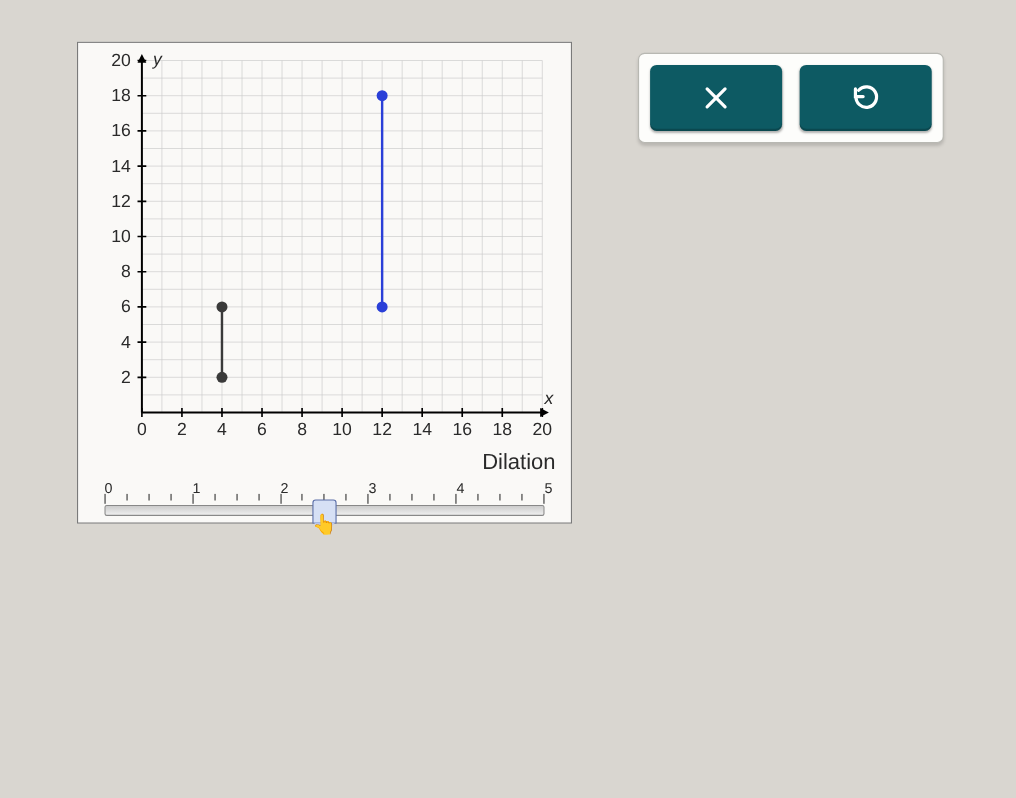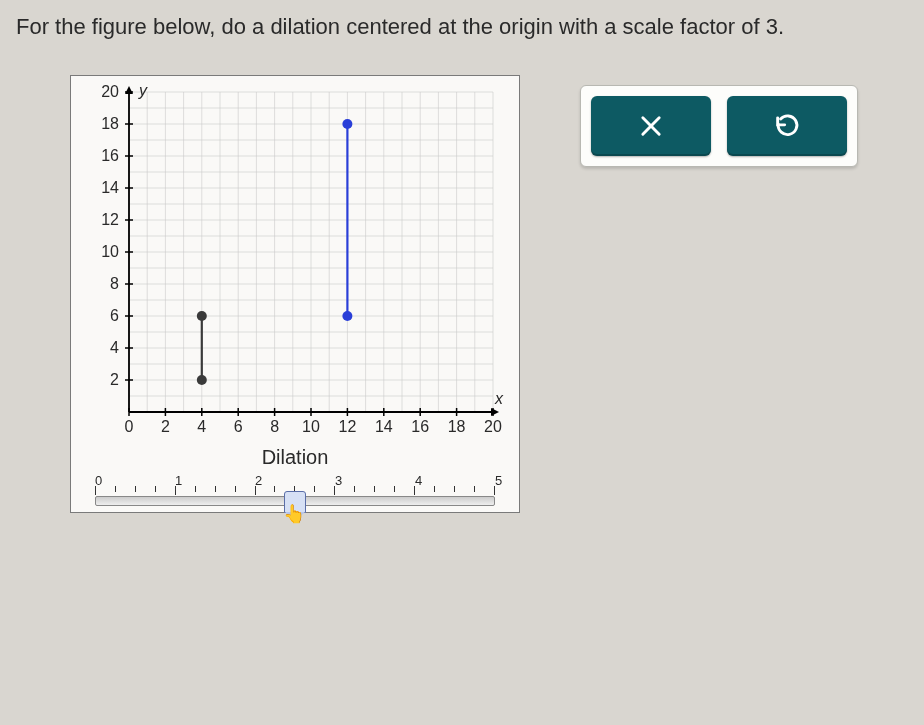--- a/index.html
+++ b/index.html
@@ -37,21 +37,21 @@
   }
   .plot-area svg { display: block; }
   .axis-tick-label {
     font-size: 16px;
     fill: #2a2a2a;
     font-family: Arial, Helvetica, sans-serif;
   }
   .slider-block {
     width: 420px;
     margin: 4px auto 0 auto;
-    text-align: center;
+    text-align: right;
   }
   .slider-title {
     font-size: 20px;
     margin-bottom: 4px;
   }
   .slider-scale {
     position: relative;
     width: 400px;
     margin: 0 auto;
     font-size: 14px;
@@ -136,21 +136,20 @@
     font-size: 28px;
     cursor: pointer;
     box-shadow: inset 0 -2px 0 rgba(0,0,0,0.2), 0 1px 2px rgba(0,0,0,0.3);
   }
   .ctl-btn svg { stroke:#fff; }
 </style>
 </head>
 <body>
 
 <div class="prompt">
-  <p>For the figure below, do a dilation centered at the origin with a scale factor of 3.</p>
 </div>
 
 <div class="content-row">
   <div class="graph-panel">
     <div class="plot-area">
       <svg id="plot-svg" width="420" height="360" viewBox="0 0 420 360">
           <line x1="44" y1="330" x2="44" y2="10" stroke="#c9c9c9" stroke-width="0.6"></line>
           <line x1="44" y1="330" x2="408" y2="330" stroke="#c9c9c9" stroke-width="0.6"></line>
           <line x1="62.2" y1="330" x2="62.2" y2="10" stroke="#c9c9c9" stroke-width="0.6"></line>
           <line x1="44" y1="314" x2="408" y2="314" stroke="#c9c9c9" stroke-width="0.6"></line>

